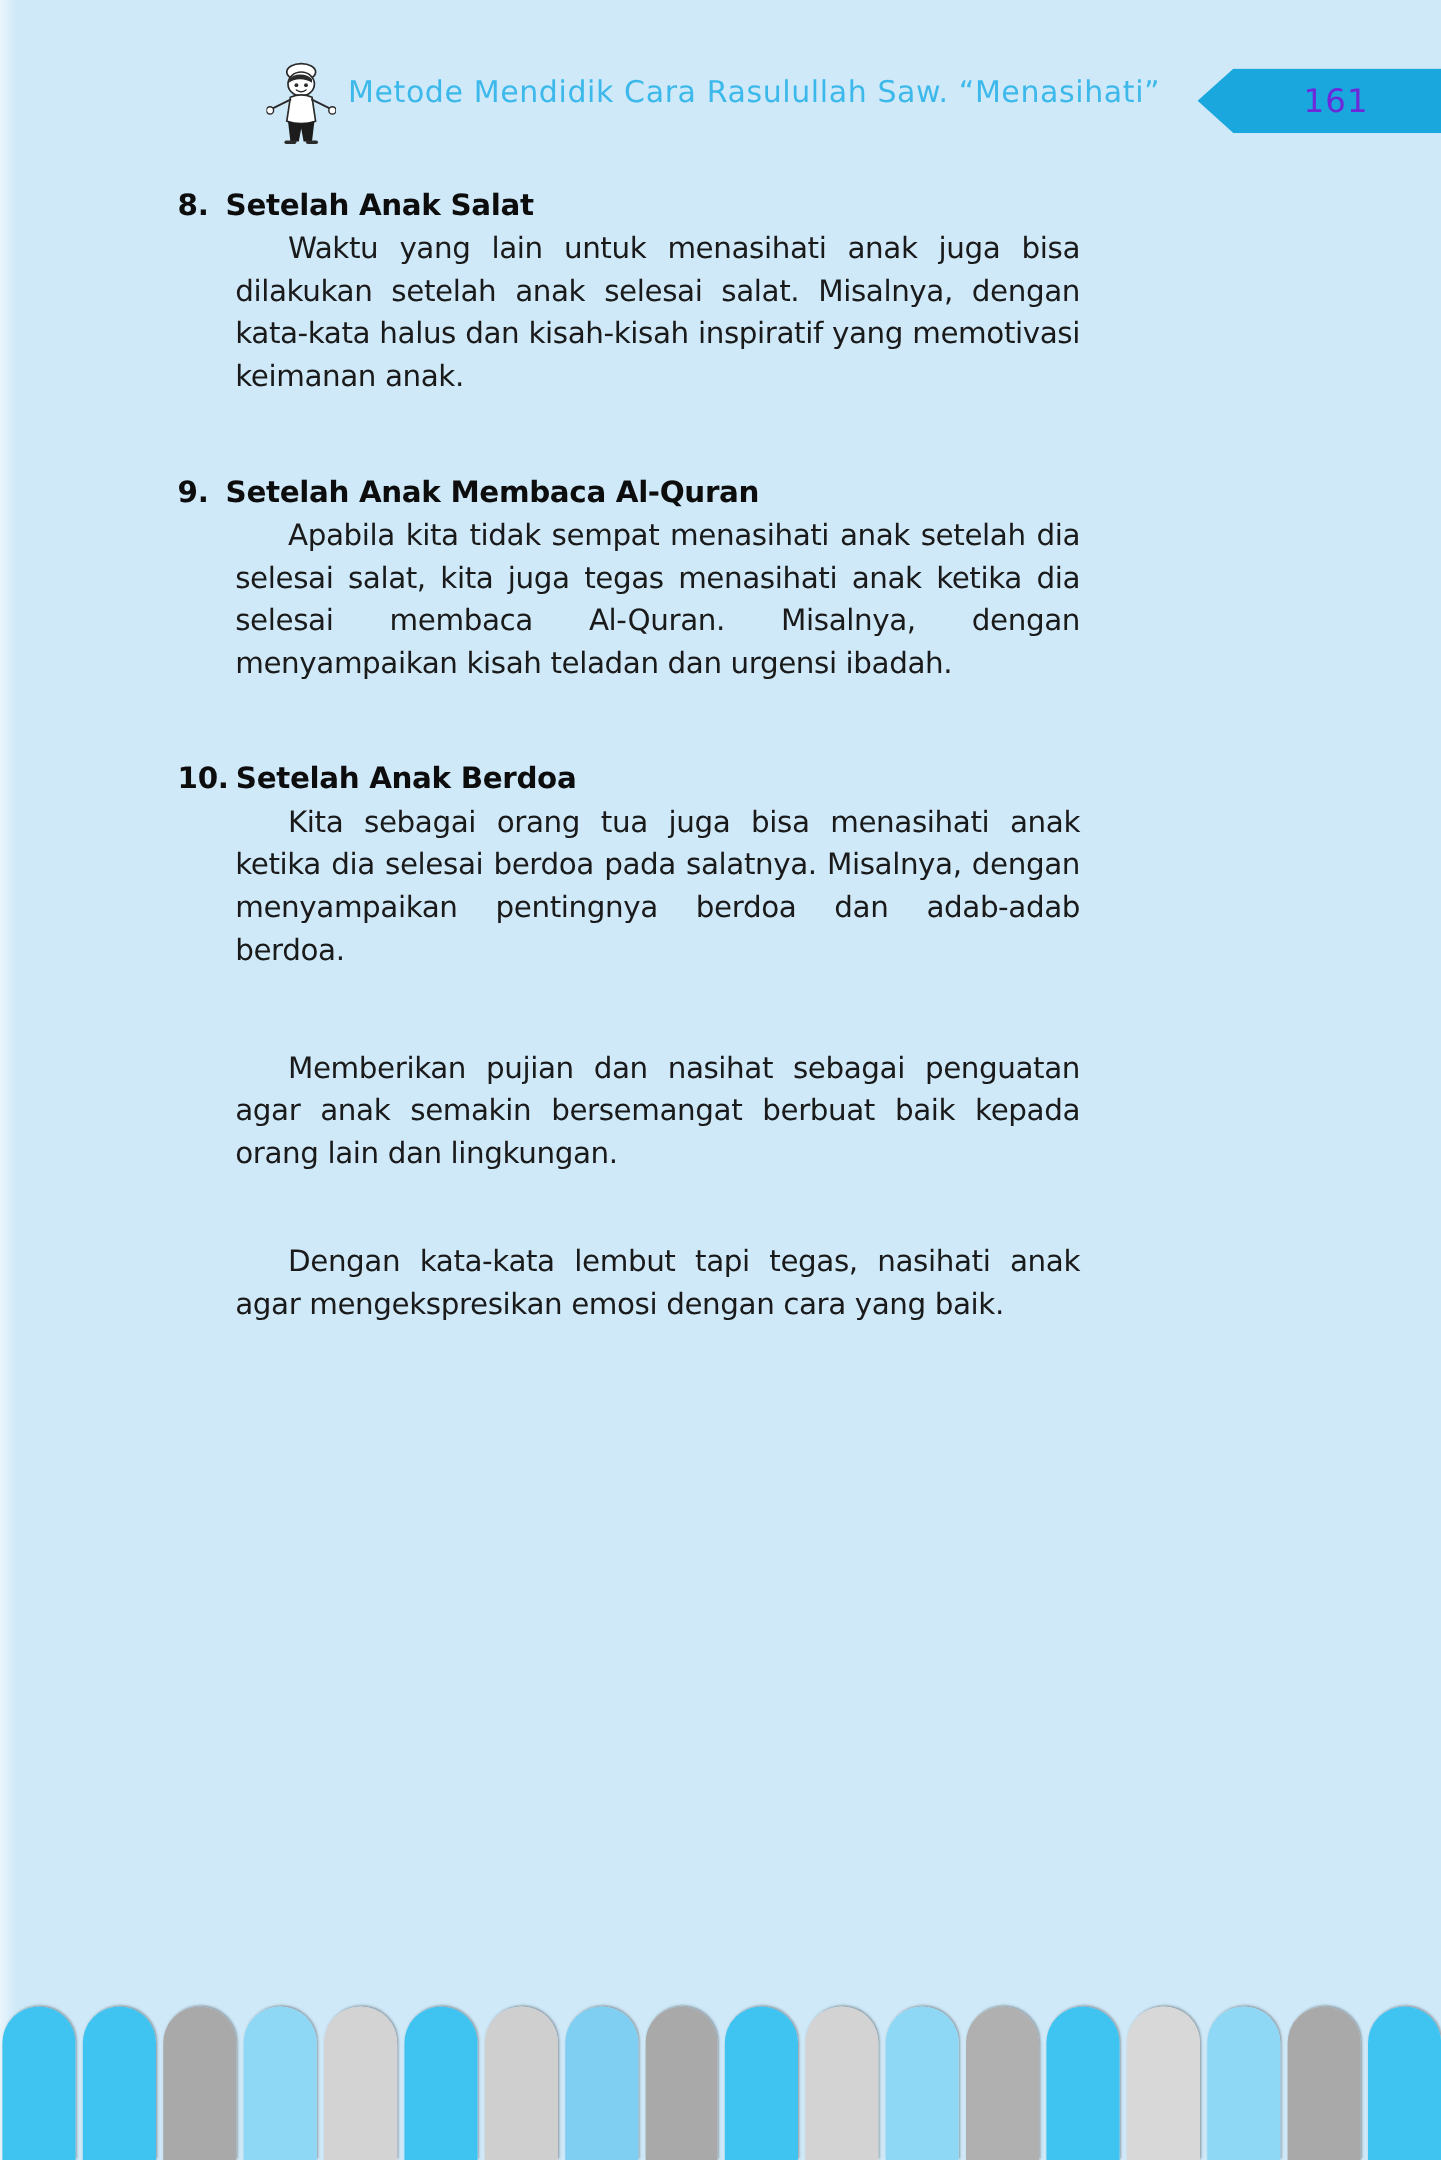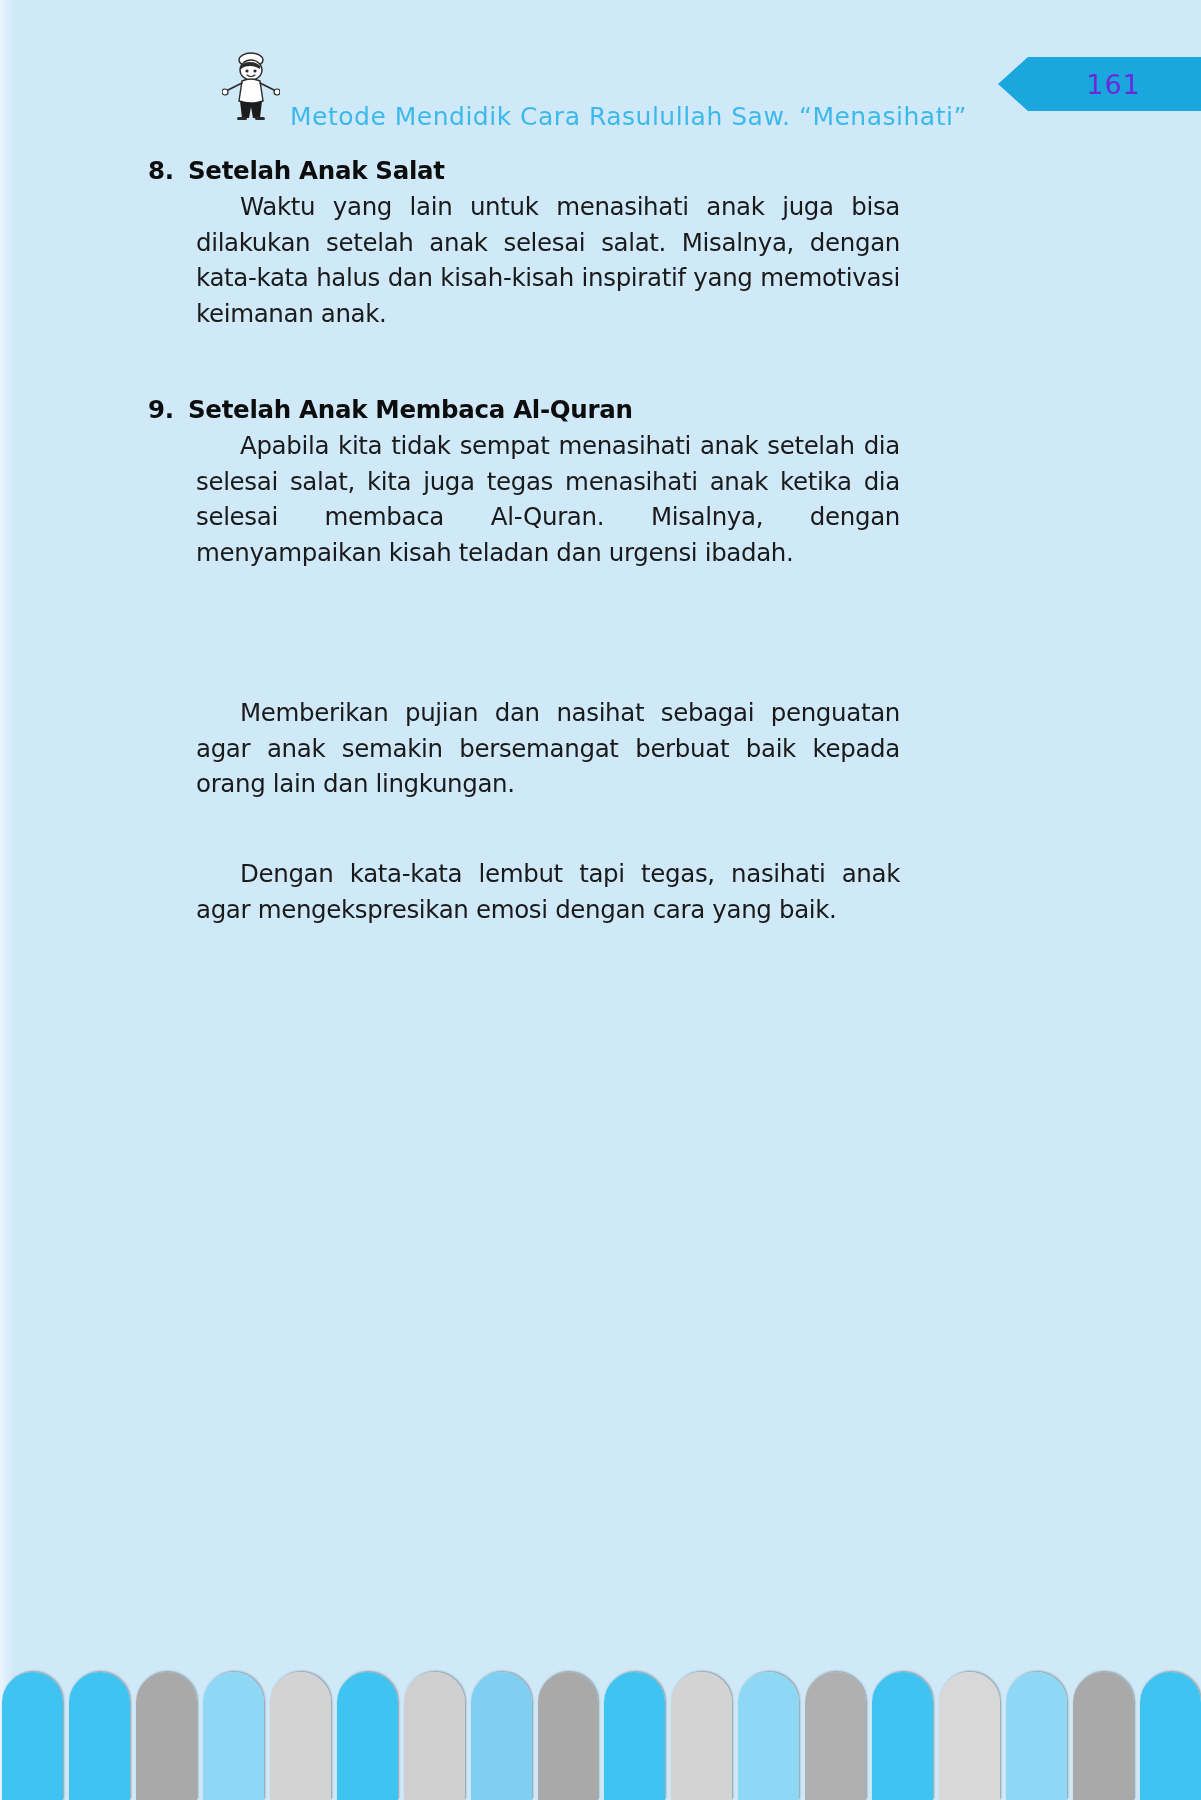--- a/index.html
+++ b/index.html
@@ -33,21 +33,20 @@
   }
   .header-title {
     position: absolute;
     left: 290px;
     top: 62px;
     font-family: "DejaVu Sans", sans-serif;
     font-size: 25px;
     letter-spacing: 0.5px;
     color: #3cb9ea;
     white-space: nowrap;
-    margin-top: 40px;
   }
   .page-number-banner {
     position: absolute;
     right: 0;
     top: 57px;
     width: 203px;
     height: 54px;
     background: #1aa7dd;
     -webkit-clip-path: polygon(0 50%, 30px 0, 100% 0, 100% 100%, 30px 100%);
     clip-path: polygon(0 50%, 30px 0, 100% 0, 100% 100%, 30px 100%);
@@ -210,20 +209,25 @@
       <div class="section-heading">
         <span class="num">9.</span>
         <span class="htext">Setelah Anak Membaca Al-Quran</span>
       </div>
       <div class="section-body">Apabila kita tidak sempat menasihati anak setelah dia selesai salat, kita juga tegas menasihati anak ketika dia selesai membaca Al-Quran. Misalnya, dengan menyampaikan kisah teladan dan urgensi ibadah.</div>
     </div>
 
     <div class="gap-lg"></div>
 
     <div class="section">
+      <div class="section-heading">
+        <span class="num wide">10.</span>
+        <span class="htext">Setelah Anak Berdoa</span>
+      </div>
+      <div class="section-body">Kita sebagai orang tua juga bisa menasihati anak ketika dia selesai berdoa pada salatnya. Misalnya, dengan menyampaikan pentingnya berdoa dan adab-adab berdoa.</div>
     </div>
 
     <div class="gap-lg"></div>
 
     <div class="section">
       <div class="section-body">Memberikan pujian dan nasihat sebagai penguatan agar anak semakin bersemangat berbuat baik kepada orang lain dan lingkungan.</div>
     </div>
 
     <div class="gap-md"></div>
 

